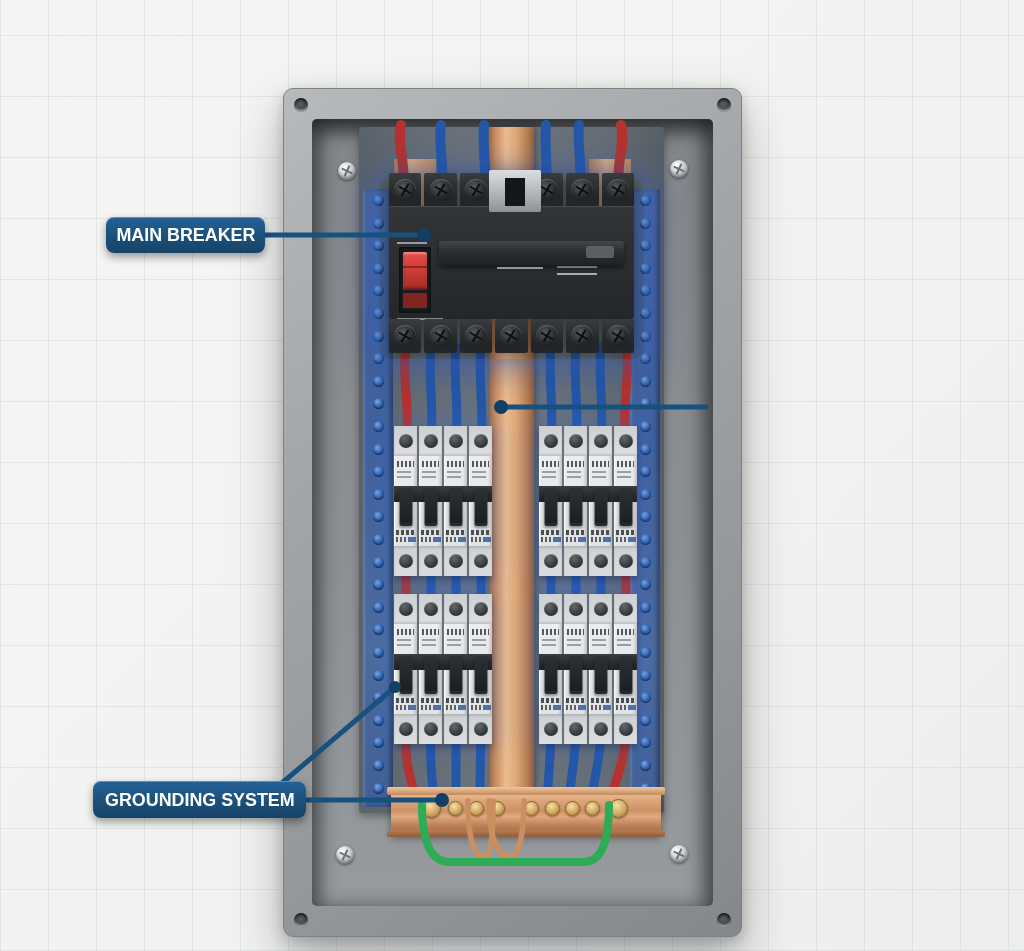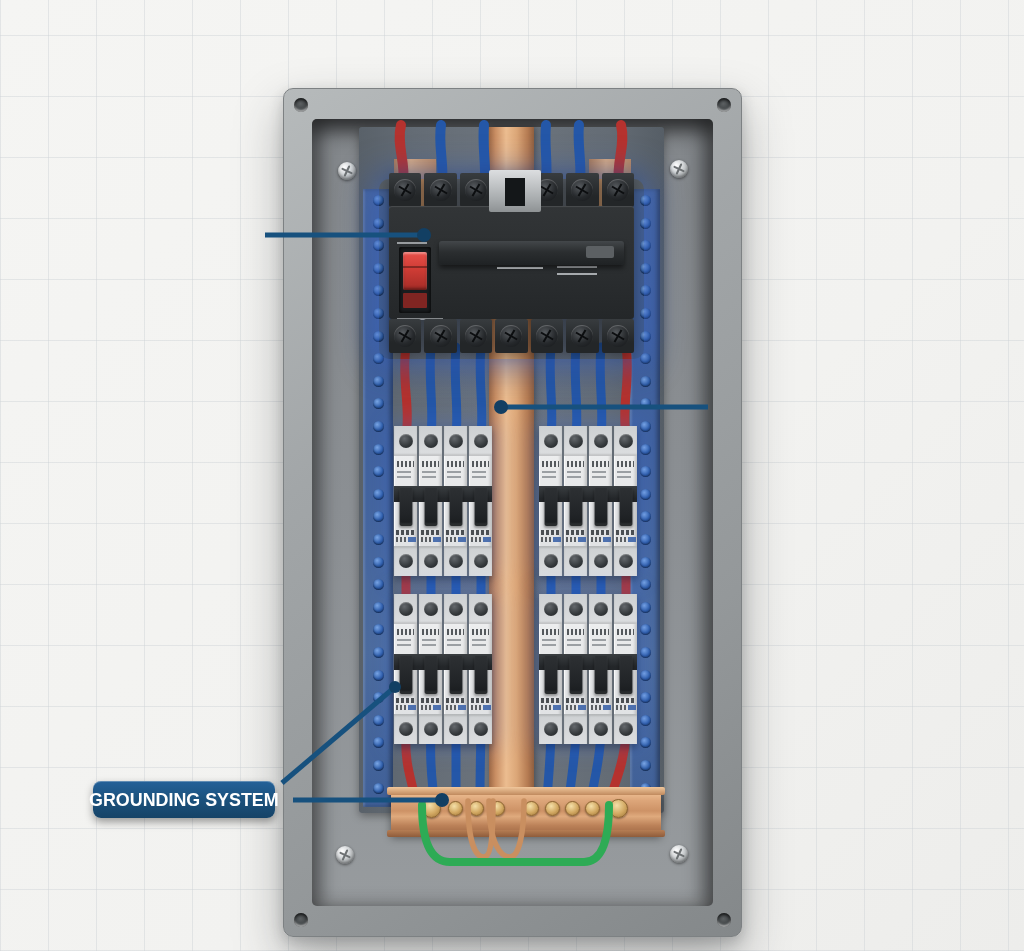--- a/index.html
+++ b/index.html
@@ -566,16 +566,19 @@
     <line x1="265" y1="235" x2="424" y2="235" stroke="#17517e" stroke-width="5"></line>
     <circle cx="424" cy="235" r="7" fill="#123f63"></circle>
     <line x1="708" y1="407" x2="501" y2="407" stroke="#17517e" stroke-width="5"></line>
     <circle cx="501" cy="407" r="7" fill="#123f63"></circle>
     <line x1="282" y1="783" x2="395" y2="687" stroke="#17517e" stroke-width="5"></line>
     <circle cx="395" cy="687" r="6" fill="#123f63"></circle>
     <line x1="293" y1="800" x2="442" y2="800" stroke="#17517e" stroke-width="5"></line>
     <circle cx="442" cy="800" r="7" fill="#123f63"></circle>
   </svg>
 
-  <div class="callout" style="left:93px;top:781px;width:182px;height:37px">
+  <div class="callout" style="left:106px;top:217px;width:159px;height:36px">
+    <span class="ct">MAIN BREAKER</span>
+  </div>
+  <div class="callout" style="left:93px;top:781px;width:213px;height:37px">
     <span class="ct">GROUNDING SYSTEM</span>
   </div>
 </div>
 
 </body></html>

